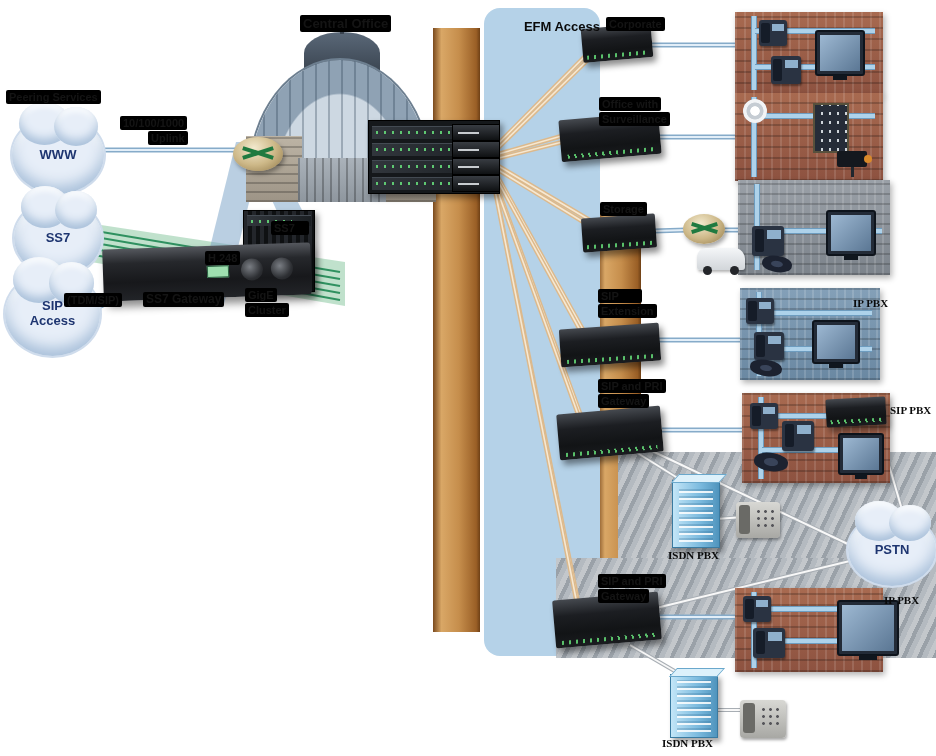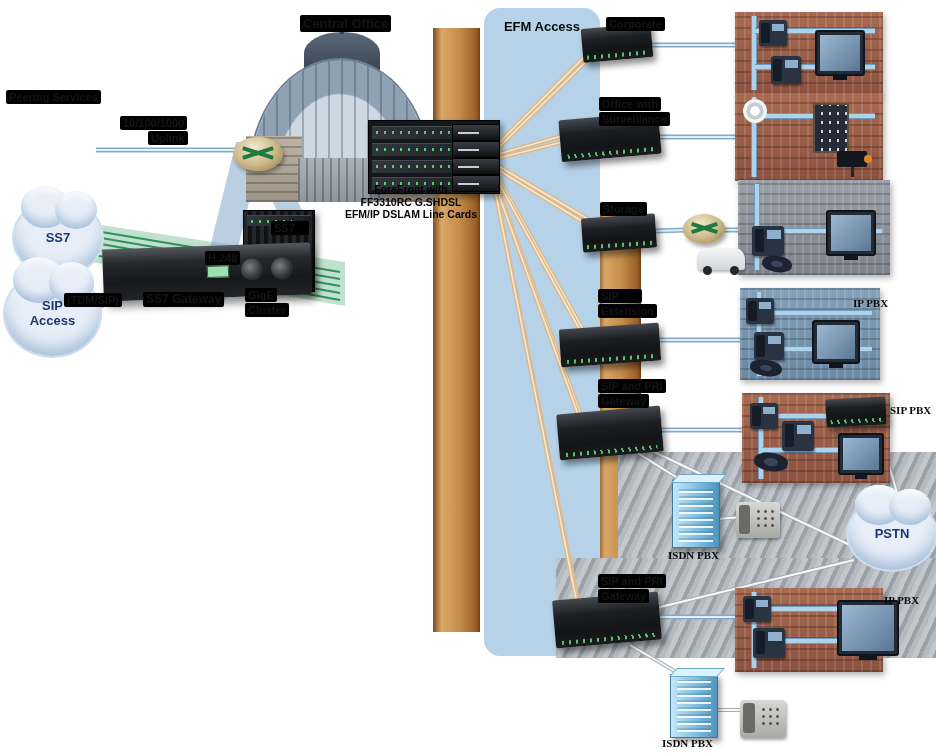--- a/index.html
+++ b/index.html
@@ -188,30 +188,33 @@
         <line x1="878" y1="428" x2="903" y2="513" stroke="#f8f8f8" stroke-width="2"></line>
         <line x1="648" y1="610" x2="854" y2="560" stroke="#a8aeb4" stroke-width="4"></line>
         <line x1="648" y1="610" x2="854" y2="560" stroke="#f8f8f8" stroke-width="2"></line>
         <line x1="630" y1="645" x2="690" y2="680" stroke="#a8aeb4" stroke-width="4"></line>
         <line x1="630" y1="645" x2="690" y2="680" stroke="#f8f8f8" stroke-width="2"></line>
         <line x1="714" y1="710" x2="744" y2="710" stroke="#a8aeb4" stroke-width="4"></line>
         <line x1="714" y1="710" x2="744" y2="710" stroke="#f8f8f8" stroke-width="2"></line>
       </g>
   </svg>
 
+  <div class="cloud" style="left:12px;top:116px;width:92px;height:78px;">
+    <span class="ctext">WWW</span>
+  </div>
   <div class="cloud" style="left:14px;top:200px;width:88px;height:76px;">
     <span class="ctext">SS7</span>
   </div>
   <div class="cloud" style="left:5px;top:272px;width:95px;height:84px;">
     <span class="ctext">
       <span>SIP</span><br>
       <span>Access</span>
     </span>
   </div>
-  <div class="cloud" style="left:848px;top:498px;width:88px;height:72px;z-index:5;">
+  <div class="cloud" style="left:848px;top:514px;width:88px;height:72px;z-index:5;">
     <span class="ctext">PSTN</span>
   </div>
 
   <div class="co" style="left:246px;top:26px;width:190px;height:176px;">
     <div class="dome"></div>
     <div class="spire"></div>
     <div class="arch"></div>
     <div class="wing" style="left:0;"></div>
     <div class="wing" style="right:0;"></div>
     <div class="base"></div>
@@ -340,29 +343,24 @@
 
   <div class="lbl stack" style="left:120px;top:116px;text-align:center;">
     <span class="redline">10/100/1000</span>
     <span class="redline" style="margin-left:28px;">Uplink</span>
   </div>
 
   <div class="lbl stack" style="left:300px;top:15px;">
     <span class="redline" style="font-size:13px;line-height:17px;">Central Office</span>
   </div>
 
-  <div class="lbl" style="left:484px;top:19px;width:116px;text-align:center;font-size:13px;z-index:6;">
+  <div class="lbl" style="left:484px;top:19px;width:116px;text-align:right;font-size:13px;z-index:6;">
     <span>EFM Access</span>
   </div>
 
-  <div class="lbl" style="left:326px;top:183px;width:170px;text-align:center;font-size:10.5px;line-height:12.5px;color:#050505;">
-    <span>ForeFront with</span><br>
-    <span>FF3310RC G.SHDSL</span><br>
-    <span>EFM/IP DSLAM Line Cards</span>
-  </div>
 
   <div class="lbl stack" style="left:271px;top:221px;">
     <span class="redline" style="min-width:32px;">SS7</span>
   </div>
   <div class="lbl stack" style="left:205px;top:251px;">
     <span class="redline">H.248</span>
   </div>
   <div class="lbl stack" style="left:143px;top:292px;">
     <span class="redline" style="font-size:12px;line-height:15px;">SS7 Gateway</span>
   </div>

